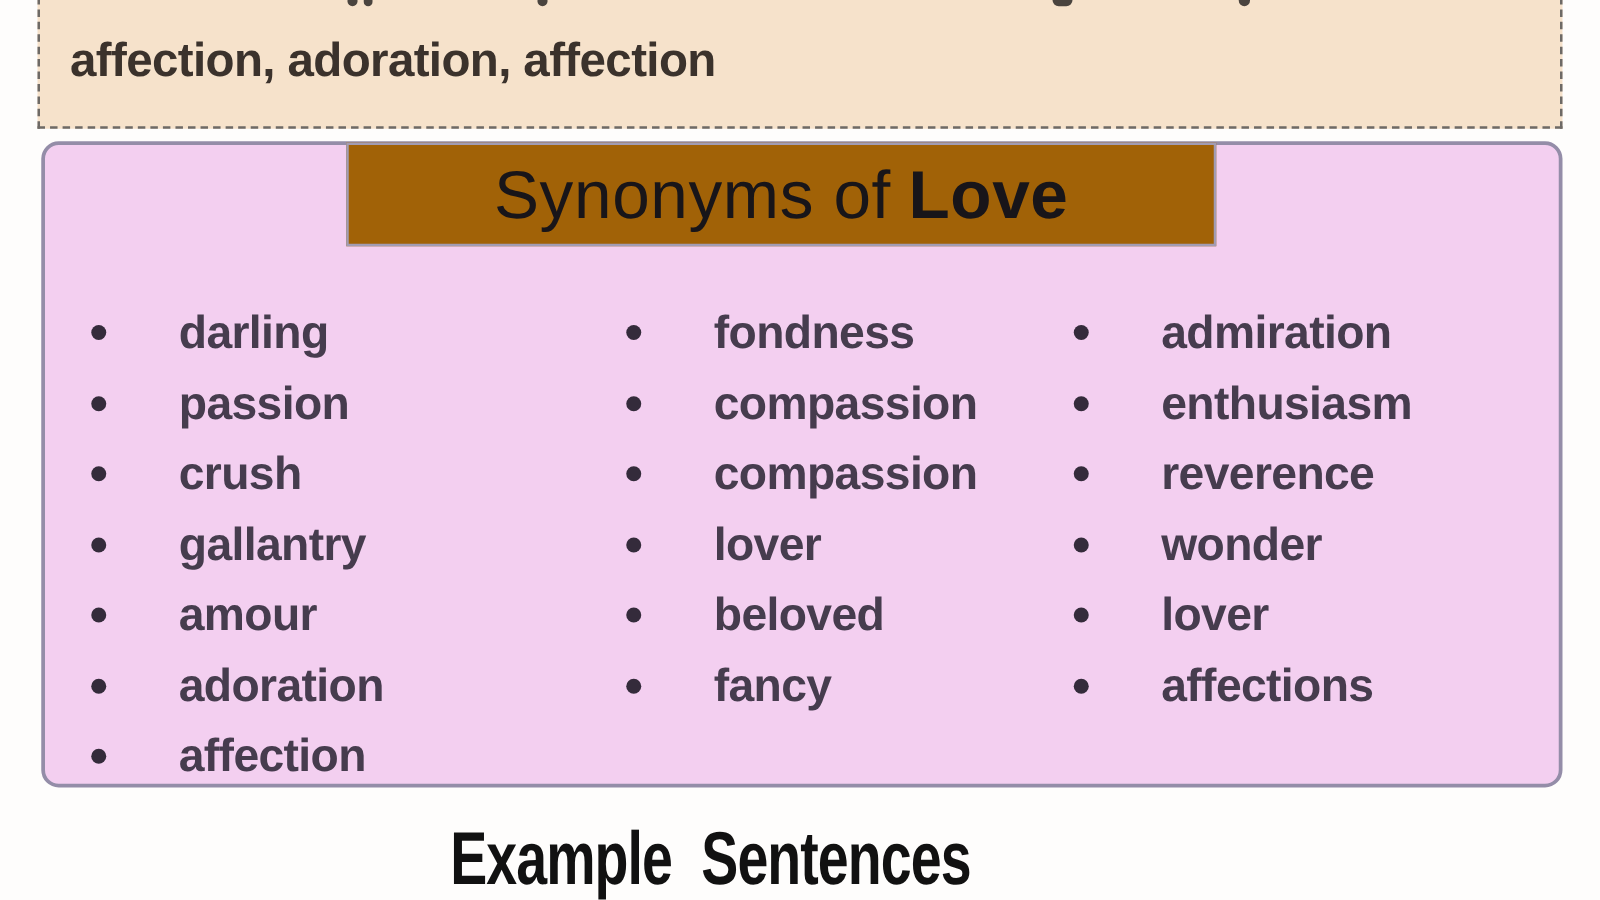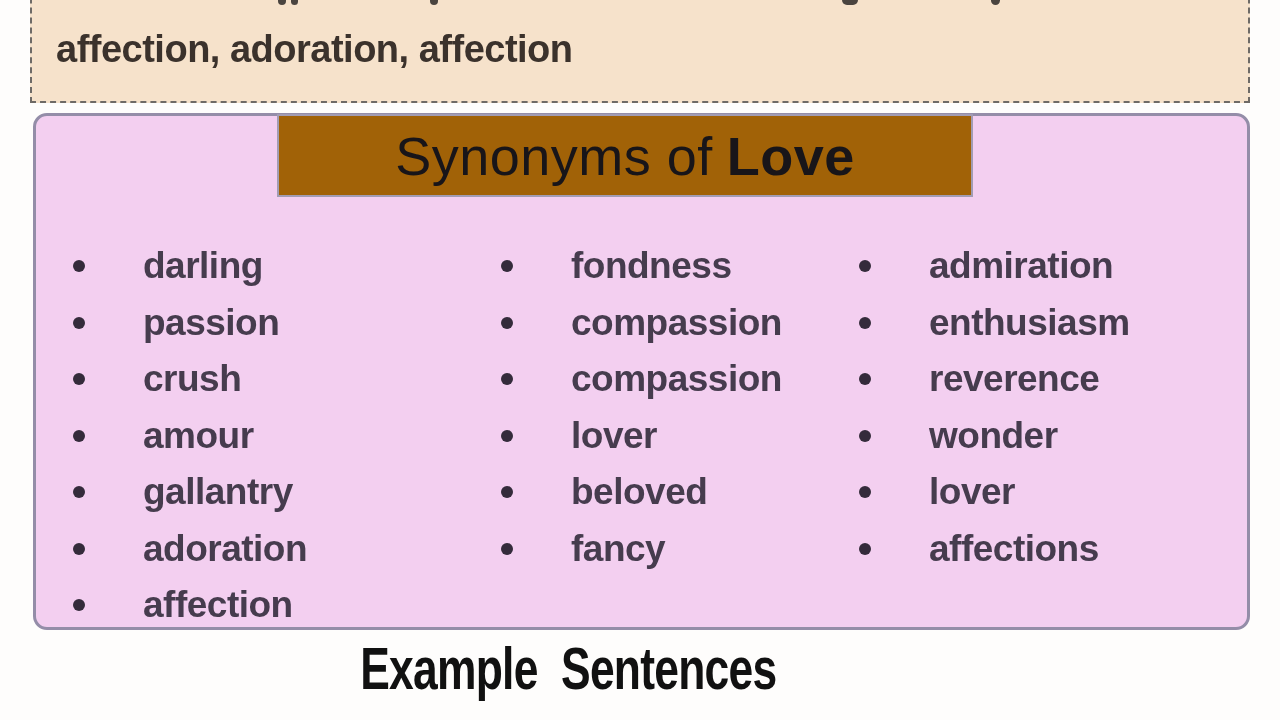--- a/index.html
+++ b/index.html
@@ -116,21 +116,21 @@
     border-radius: 50%;
     background: #342b3b;
     margin-right: 58px;
     flex-shrink: 0;
   }
 
   
   .example-heading-wrap {
     position: absolute;
     left: 0;
-    top: 634px;
+    top: 652px;
     width: 1136px;
     text-align: center;
   }
   .example-heading {
     display: inline-block;
     transform: scaleX(0.74);
     transform-origin: center top;
     font-size: 60px;
     font-weight: bold;
     letter-spacing: -1px;
@@ -158,22 +158,22 @@
 <div class="title-box">
   <div class="title-text">
     <span class="regular">Synonyms of</span><span class="bold">Love</span>
   </div>
 </div>
 
 <ul class="syn-col col-1">
   <li>darling</li>
   <li>passion</li>
   <li>crush</li>
+  <li>gallantry</li>
   <li>amour</li>
-  <li>gallantry</li>
   <li>adoration</li>
   <li>affection</li>
 </ul>
 
 <ul class="syn-col col-2">
   <li>fondness</li>
   <li>compassion</li>
   <li>compassion</li>
   <li>lover</li>
   <li>beloved</li>

